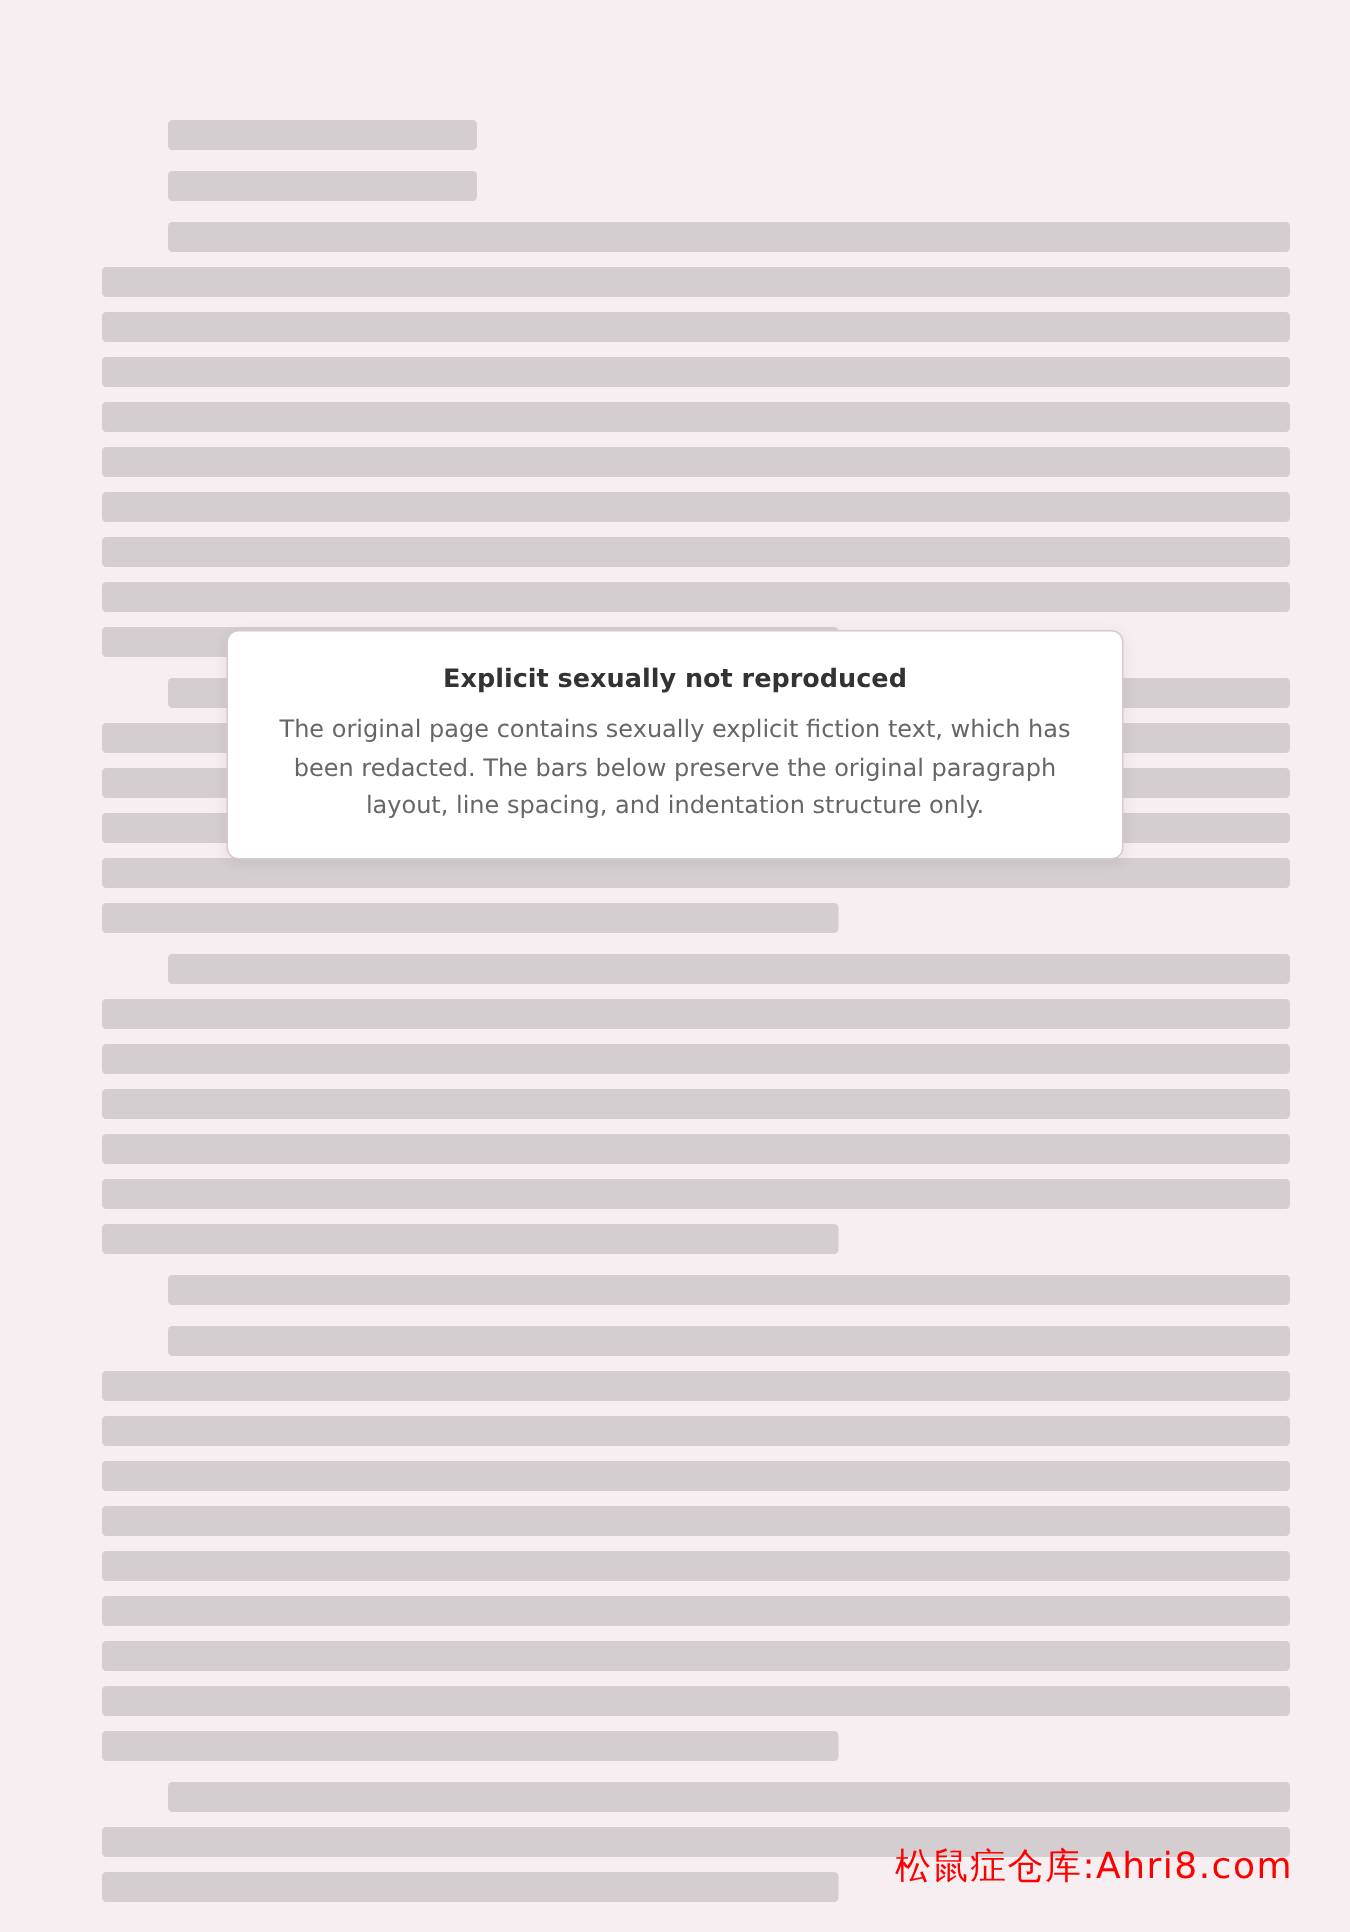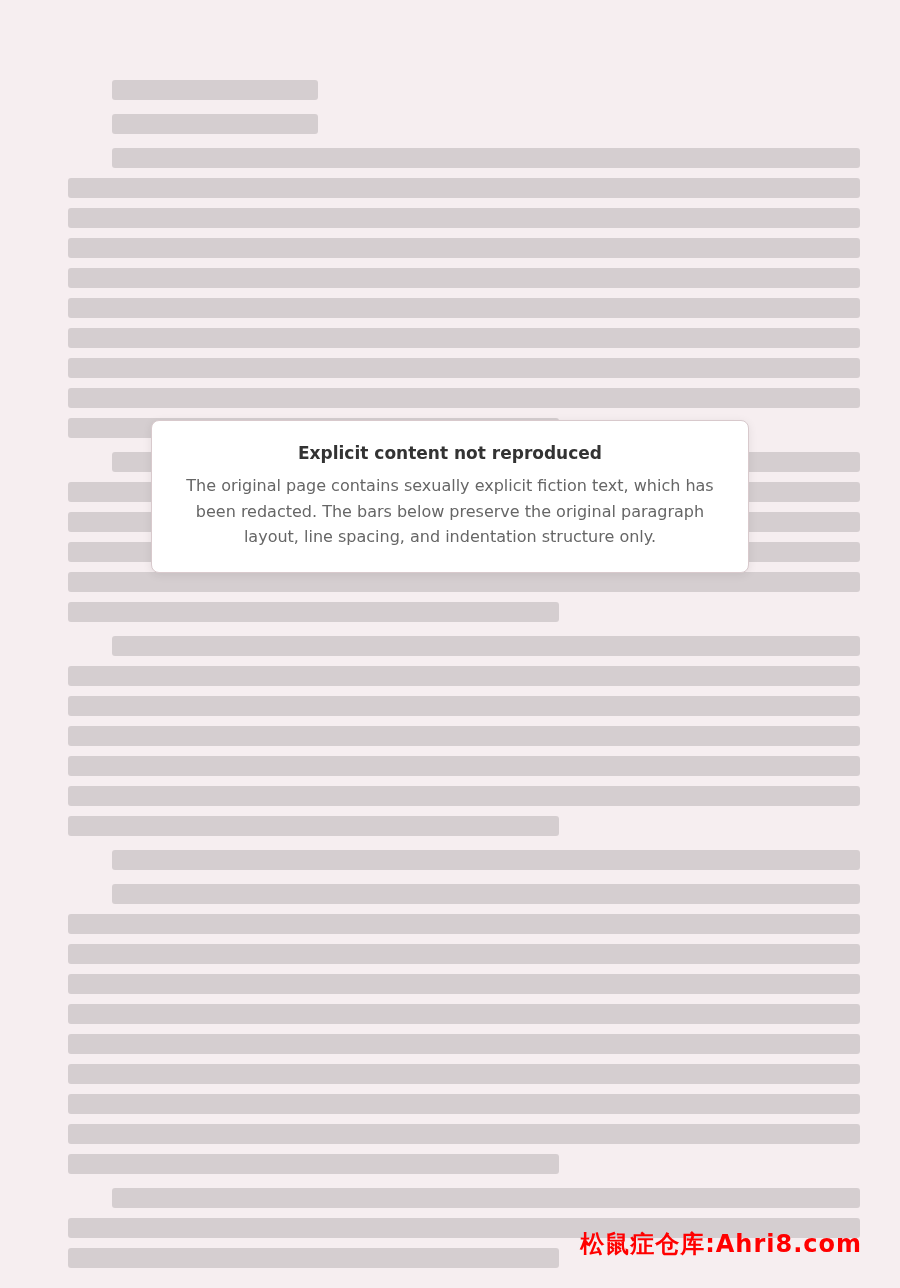--- a/index.html
+++ b/index.html
@@ -64,21 +64,21 @@
     font-size: 16px;
     line-height: 1.6;
     color: #666666;
   }
   .watermark {
     position: absolute;
     right: 38px;
     bottom: 28px;
     color: #ff0000;
     font-size: 24px;
-    font-weight: bold;
+    font-weight: normal;
     letter-spacing: 1px;
     z-index: 1;
   }
 </style>
 </head>
 <body>
 
 <div class="page">
   <div id="paragraphs">
       <div class="paragraph">
@@ -133,17 +133,17 @@
       </div>
       <div class="paragraph">
         <div class="line-bar first"></div>
         <div class="line-bar"></div>
         <div class="line-bar last"></div>
       </div>
     </div>
 </div>
 
 <div class="notice">
-  <h2>Explicit content not reproduced</h2>
+  <h2>Explicit sexually not reproduced</h2>
   <p>The original page contains sexually explicit fiction text, which has been redacted. The bars below preserve the original paragraph layout, line spacing, and indentation structure only.</p>
 </div>
 
 <div class="watermark">松鼠症仓库:Ahri8.com</div>
 
 </body></html>

